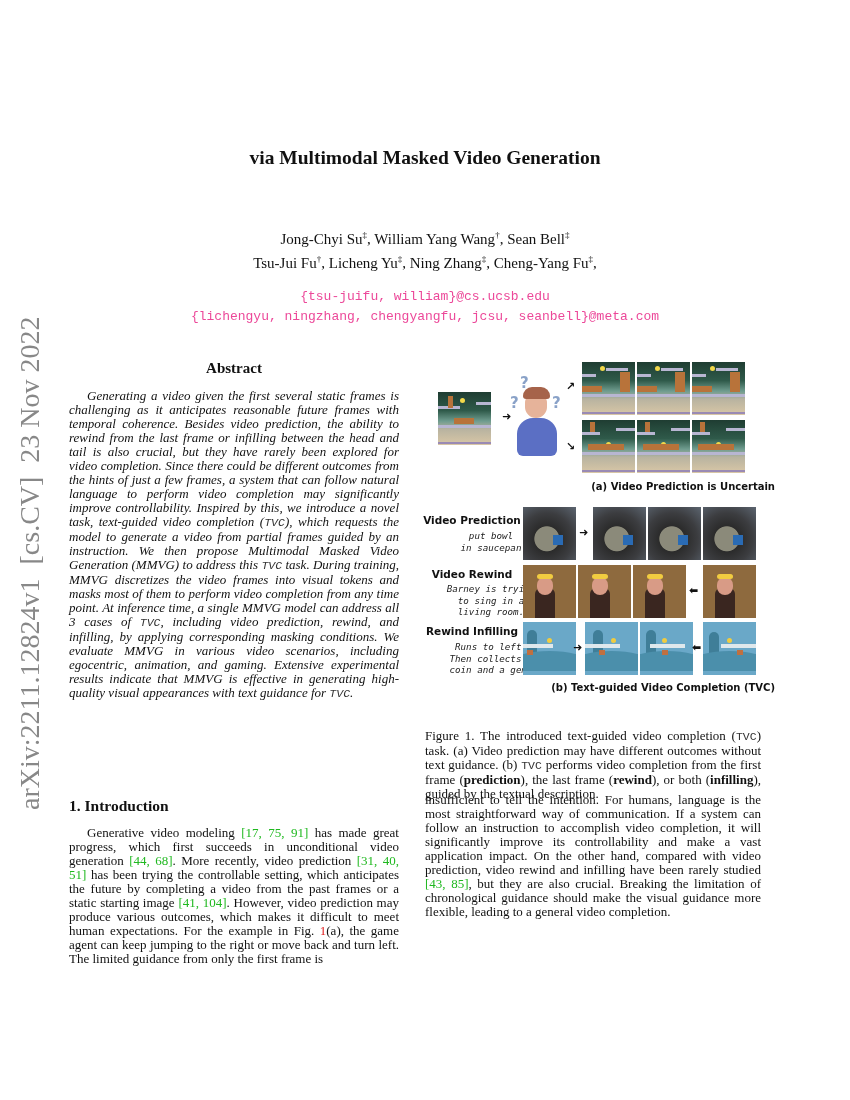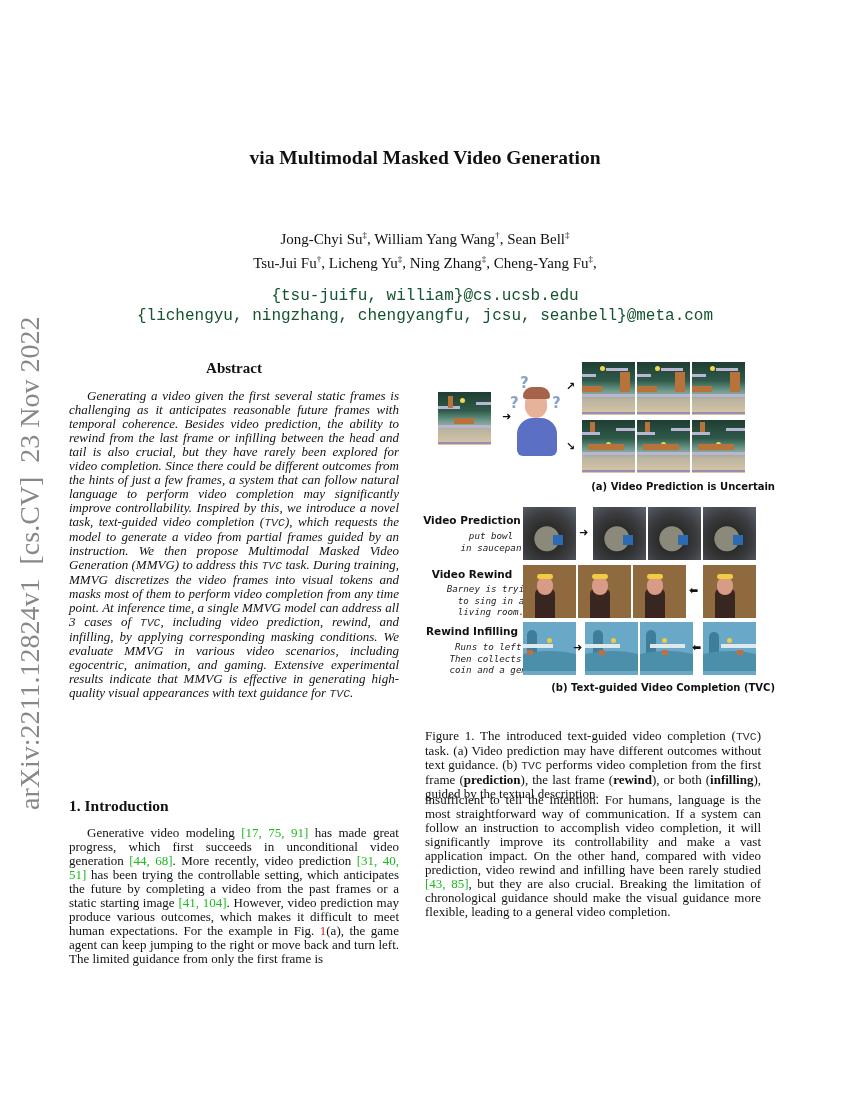--- a/index.html
+++ b/index.html
@@ -1,21 +1,21 @@
 <!DOCTYPE html>
 <html><head>
 <meta charset="utf-8">
 <style>
   html, body { margin:0; padding:0; background:#fff; }
   body { width:850px; height:1100px; position:relative; overflow:hidden; font-family:"Liberation Serif", serif; color:#111; }
   .abs { position:absolute; }
   .title { left:0; width:850px; top:146px; text-align:center; font-weight:bold; font-size:19.5px; line-height:24px; }
   .authors { left:0; width:850px; top:226px; text-align:center; font-size:15px; line-height:19.5px; }
   .authors sup { font-size:9px; }
-  .emails { left:0; width:850px; top:287px; text-align:center; font-family:"Liberation Mono", monospace; font-size:16px; line-height:19.5px; color:#14532d; }
+  .emails { left:0; width:850px; top:287px; text-align:center; font-family:"Liberation Mono", monospace; font-size:13px; line-height:19.5px; color:#ec4899; }
   .sidebar { left:14px; top:810px; transform-origin:0 0; transform:rotate(-90deg); font-size:28px; color:#888; white-space:pre; width:520px; }
   .col { font-size:13px; line-height:14px; text-align:justify; }
   .col-left { left:69px; width:330px; }
   .col-right { left:425px; width:336px; }
   .abstract-h { left:69px; width:330px; top:360px; text-align:center; font-weight:bold; font-size:15px; }
   .abstract { top:389px; font-style:italic; }
   .abstract .mono, .mono { font-family:"Liberation Mono", monospace; font-style:normal; font-size:11.5px; color:#333; }
   .abstract .mono { font-style:italic; }
   .intro-h { left:69px; top:797px; font-weight:bold; font-size:15.5px; }
   .intro { top:826px; }

